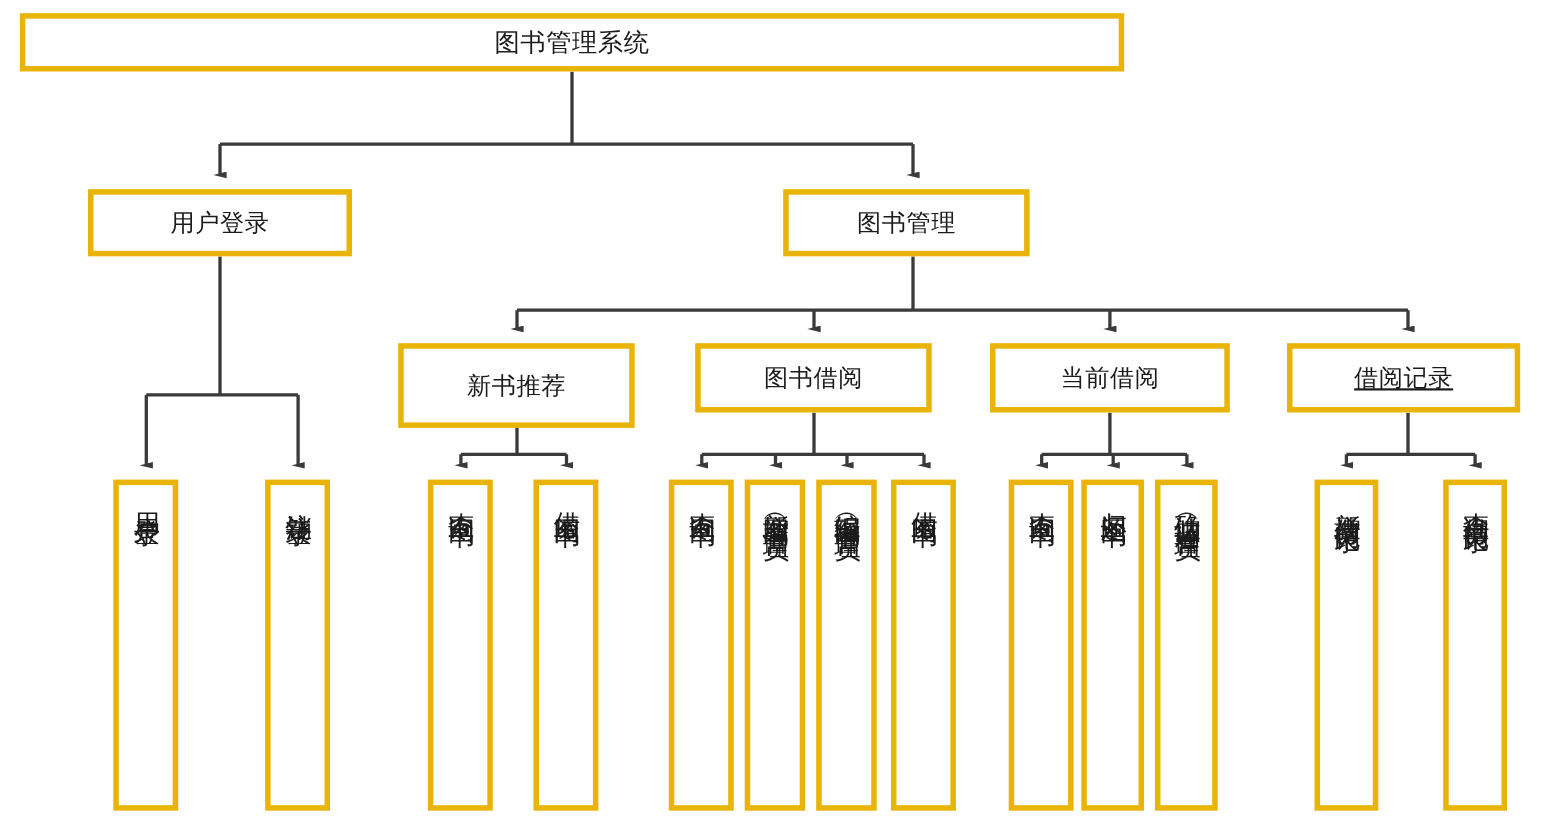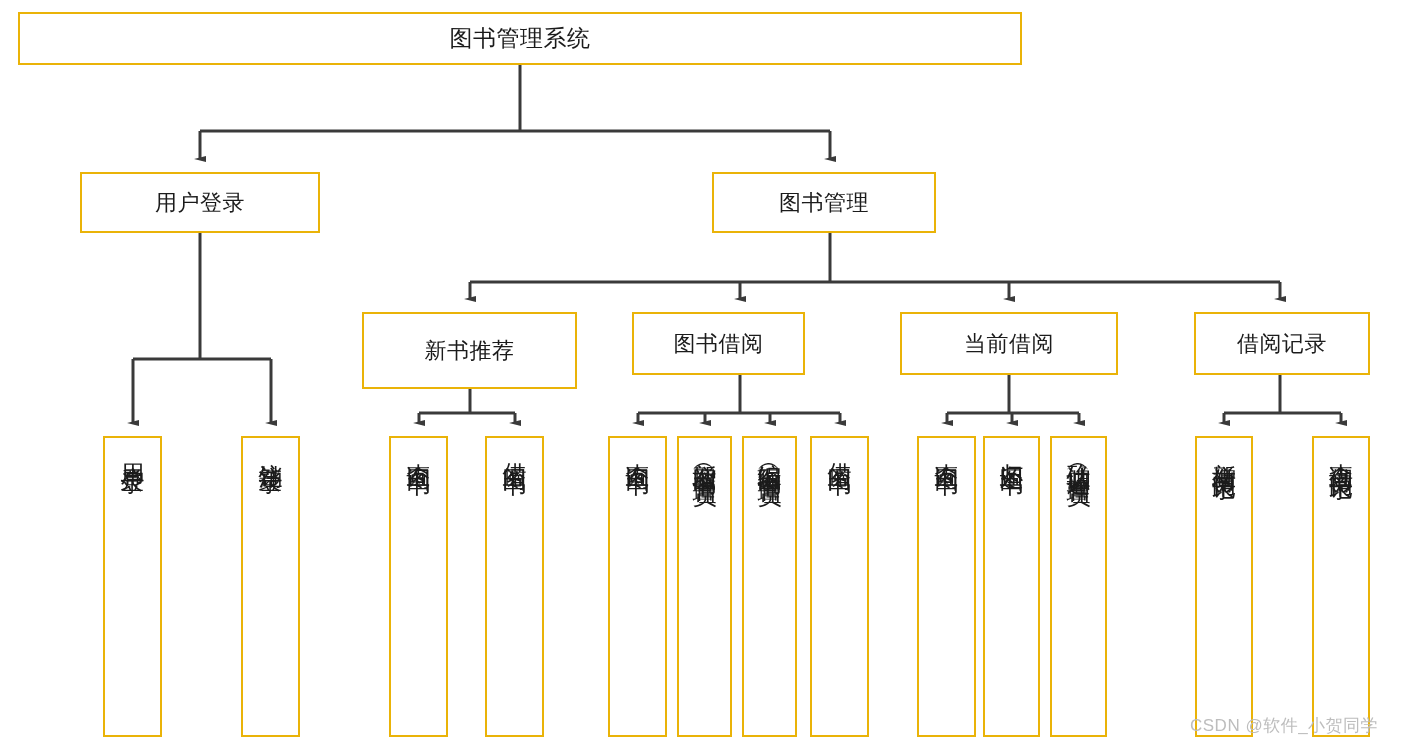--- a/index.html
+++ b/index.html
@@ -22,21 +22,21 @@
     left: 0;
     top: 0;
     width: 1405px;
     height: 747px;
     pointer-events: none;
   }
   .node {
     position: absolute;
     box-sizing: border-box;
     background: #ffffff;
-    border: 2px solid #eab308;
+    border: 5px solid #eab308;
     display: flex;
     align-items: center;
     justify-content: center;
     color: #1b1b1b;
   }
   .node .label {
     display: block;
     text-align: center;
     line-height: 1.18;
     letter-spacing: 0.5px;
@@ -120,27 +120,27 @@
       </div>
       <div class="node horiz" style="left: 80px; top: 172px; width: 240px; height: 61px;">
         <span class="label">用户登录</span>
       </div>
       <div class="node horiz" style="left: 712px; top: 172px; width: 224px; height: 61px;">
         <span class="label">图书管理</span>
       </div>
       <div class="node horiz" style="left: 362px; top: 312px; width: 215px; height: 77px;">
         <span class="label">新书推荐</span>
       </div>
-      <div class="node horiz" style="left: 632px; top: 312px; width: 173px; height: 63px;">
+      <div class="node horiz" style="left: 632px; top: 312px; width: 215px; height: 63px;">
         <span class="label">图书借阅</span>
       </div>
       <div class="node horiz" style="left: 900px; top: 312px; width: 218px; height: 63px;">
         <span class="label">当前借阅</span>
       </div>
-      <div class="node horiz" style="left: 1194px; top: 312px; width: 176px; height: 63px;">
+      <div class="node horiz" style="left: 1170px; top: 312px; width: 212px; height: 63px; text-decoration: underline;">
         <span class="label">借阅记录</span>
       </div>
       <div class="node vert" style="left: 103px; top: 436px; width: 59px; height: 301px;">
         <span class="label">用户登录</span>
       </div>
       <div class="node vert" style="left: 241px; top: 436px; width: 59px; height: 301px;">
         <span class="label">注销登录</span>
       </div>
       <div class="node vert" style="left: 389px; top: 436px; width: 59px; height: 301px;">
         <span class="label">查询图书</span>
@@ -170,14 +170,13 @@
         <span class="label">确认归还（管理员）</span>
       </div>
       <div class="node vert" style="left: 1195px; top: 436px; width: 58px; height: 301px;">
         <span class="label">新增借阅记录</span>
       </div>
       <div class="node vert" style="left: 1312px; top: 436px; width: 58px; height: 301px;">
         <span class="label">查询借阅记录</span>
       </div>
     </div>
 
-  <div class="watermark" style="left: 1190px; top: 714px; color: rgb(189, 189, 189);">CSDN @软件_小贺同学</div>
 </div>
 
 </body></html>

